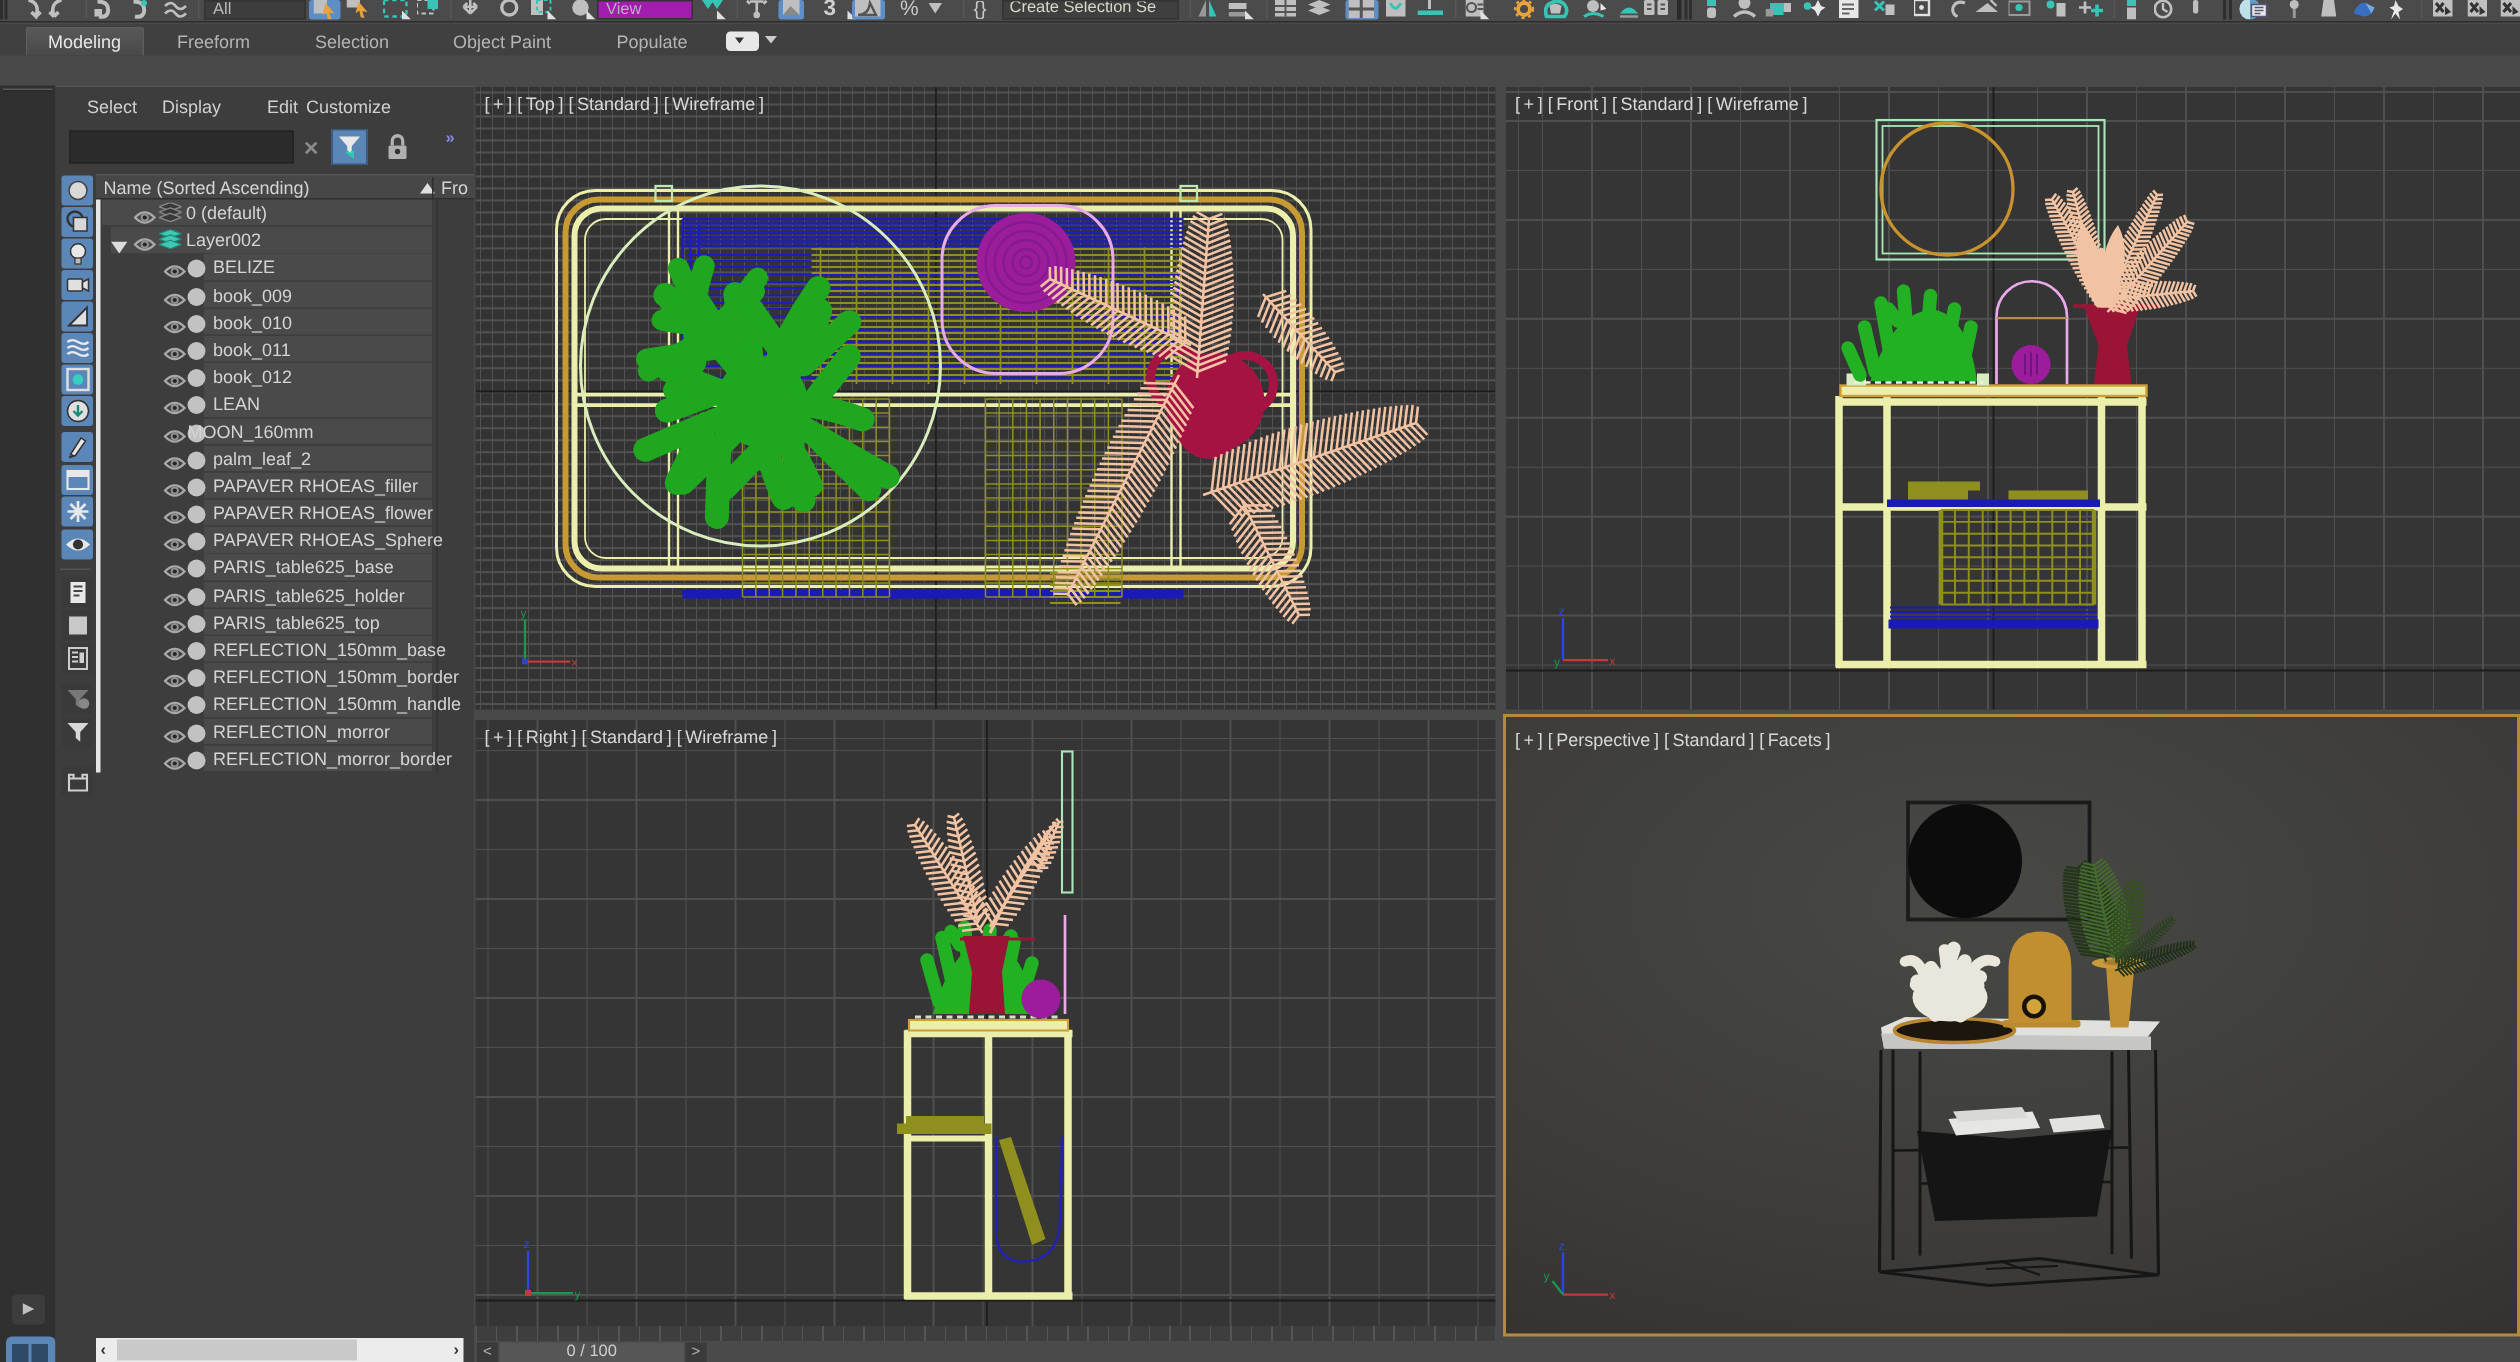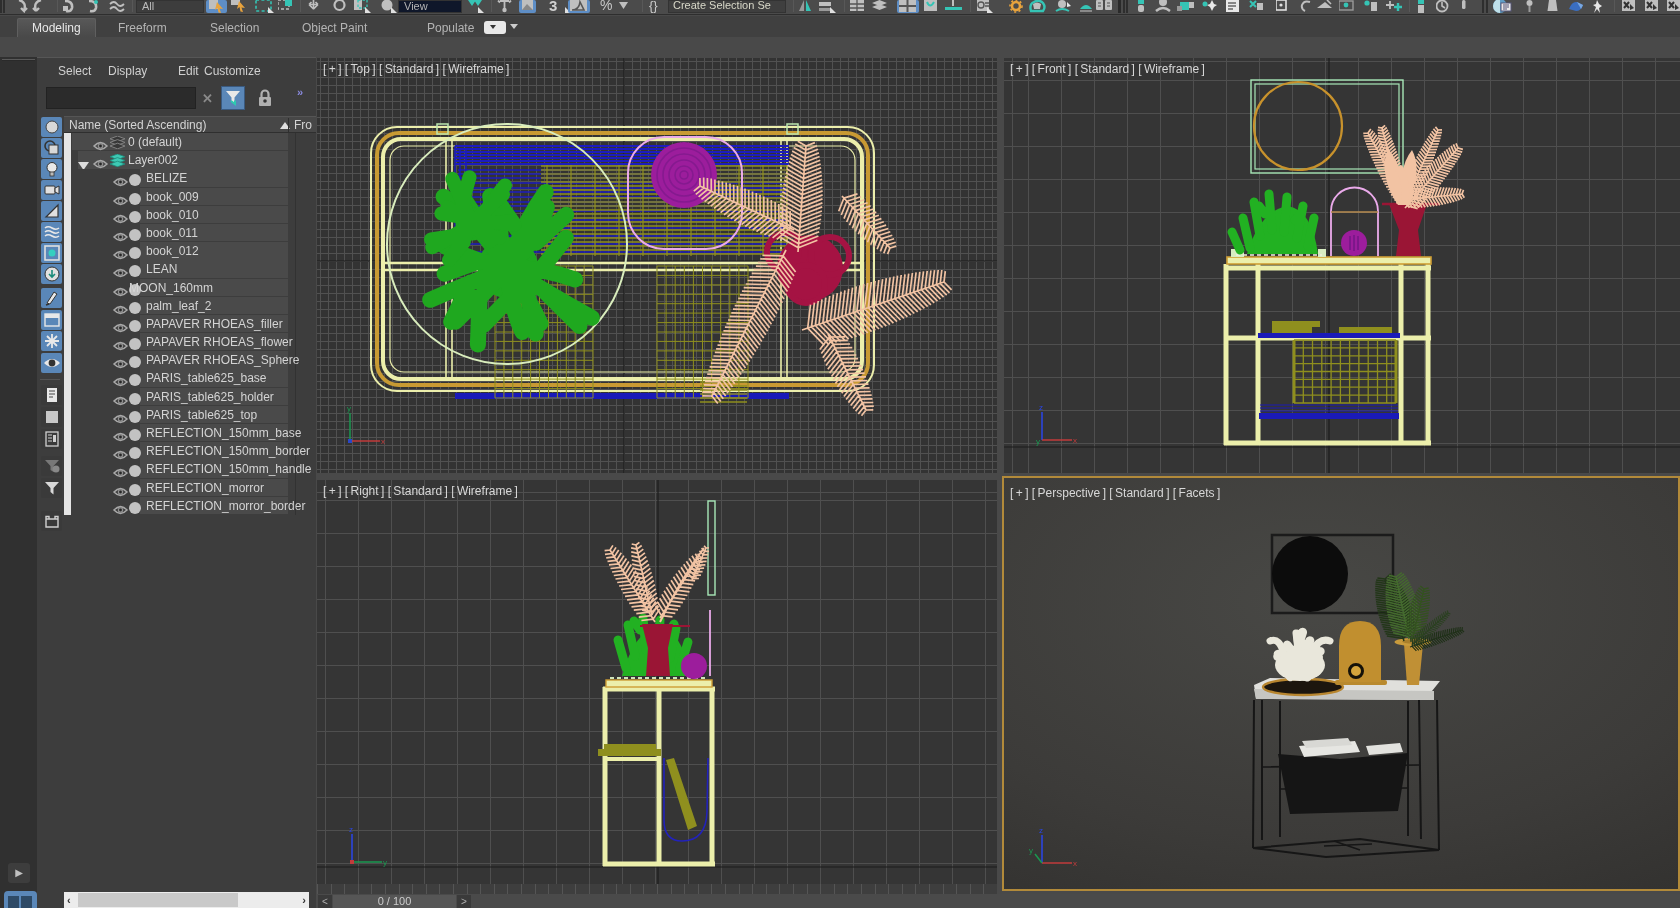--- a/index.html
+++ b/index.html
@@ -19,21 +19,21 @@
 #expl .menus span{position:absolute;top:0}
 #sbox{position:absolute;left:9px;top:29px;width:150px;height:22px;background:#2b2b2b;border:1px solid #222}
 #fbtn{position:absolute;left:184px;top:28px;width:24px;height:24px;background:#5a87b8;border:1px solid #3a5a80}
 #lockbtn{position:absolute;left:220px;top:30px;width:16px;height:20px}
 #chev{position:absolute;left:260px;top:28px;color:#8a8adf;font-size:11px;font-weight:bold;letter-spacing:-2px}
 #strip2{position:absolute;left:0;top:0;width:27px;height:851px}
 .sbtn{position:absolute;left:4px;width:21px;height:20px;background:#3a3a3a;border-radius:2px}
 .sbtn.blue{background:#5a87b8}
 .sbtn svg{display:block;margin:0 auto}
 #hdr{position:absolute;left:27px;top:58px;width:252px;height:17px;background:#474747;border-top:1px solid #555;border-bottom:1px solid #2f2f2f;color:#d4d4d4;font-size:12px}
-#rows{position:absolute;left:27px;top:75px;width:252px;border-left:7px solid #e5e5e5}
+#rows{position:absolute;left:27px;top:75px;width:252px;border-left:3px solid #e5e5e5}
 #rows:after{content:"";position:absolute;left:224px;top:0;bottom:0;width:1px;background:rgba(0,0,0,0.18)}
 .row{height:18.2px;position:relative;white-space:nowrap;overflow:hidden}
 .band{position:absolute;top:0;height:17.4px;right:28px;background:#4a4a4a}
 .ab{position:absolute}
 .row .nm{position:absolute;top:2px;color:#d4d4d4;font-size:12px}
 .dot{display:inline-block;width:12px;height:12px;border-radius:50%;background:#c2c2c2}
 #escroll{position:absolute;left:27px;top:834px;width:245px;height:16px;background:#ececec}
 
 #vpTop{position:absolute;left:317px;top:58px;width:680px;height:415px;
  background:
@@ -112,21 +112,21 @@
       </svg>
       <svg style="position:absolute;left:352px;top:0" width="19" height="13" viewBox="0 0 19 13">
         <rect x="2" y="0" width="8" height="10" fill="#bfbfbf"></rect>
         <rect x="6" y="0" width="9" height="8" fill="none" stroke="#35c4b5" stroke-width="1.3" stroke-dasharray="2.5 2"></rect>
         <path d="M13 7 L19 13 L13 13 Z" fill="#e0e0e0"></path>
       </svg>
       <svg style="position:absolute;left:381px;top:0" width="16" height="13" viewBox="0 0 16 13">
         <circle cx="6" cy="5" r="5.5" fill="#bfbfbf"></circle>
         <path d="M10 7 L16 13 L10 13 Z" fill="#e0e0e0"></path>
       </svg>
-      <div style="position:absolute;left:398px;top:0;width:64px;height:13px;background:#0f172a;border:1px solid #333;color:#b4b4b4;font-size:11px;line-height:10px;padding-left:5px">View</div>
+      <div style="position:absolute;left:398px;top:0;width:64px;height:13px;background:#a21caf;border:1px solid #333;color:#b4b4b4;font-size:11px;line-height:10px;padding-left:5px">View</div>
       <svg style="position:absolute;left:466px;top:0" width="18" height="13" viewBox="0 0 18 13">
         <path d="M2 0 L6 6 L10 0 Z M8 0 L12 6 L16 0 Z" fill="#35c4b5"></path>
         <path d="M12 7 L18 13 L12 13 Z" fill="#e0e0e0"></path>
       </svg>
       <div style="position:absolute;left:491px;top:0;width:1px;height:12px;background:#585858"></div>
       <svg style="position:absolute;left:497px;top:0" width="15" height="13" viewBox="0 0 15 13">
         <path d="M7.5 1 L7.5 10 M3 1 L12 1 M1 0.5 L3 2.5 M12 2.5 L14 0.5" stroke="#bfbfbf" stroke-width="1.8" fill="none"></path>
         <circle cx="7.5" cy="10" r="2.2" fill="#bfbfbf"></circle>
       </svg>
       <div style="position:absolute;left:519px;top:0;width:17px;height:13px;background:#5e8ec6;border-radius:2px"></div>
@@ -310,21 +310,21 @@
         <rect x="0" y="0" width="13" height="11" fill="#bfbfbf"></rect>
         <path d="M2 2 L7 8 M7 2 L2 8" stroke="#333" stroke-width="2"></path>
         <path d="M8 4 L12 8 L8 10 Z" fill="#333"></path>
       </svg>
     </div>
   <div id="rtabs">
     <span class="tab act" style="left:17px">Modeling</span>
     <span class="tab" style="left:118px">Freeform</span>
     <span class="tab" style="left:210px">Selection</span>
     <span class="tab" style="left:302px">Object Paint</span>
-    <span class="tab" style="left:427px">Populate</span>
+    <span class="tab" style="left:411px">Populate</span>
     <span style="position:absolute;left:484px;top:5px;width:22px;height:13px;background:#e8e8e8;border-radius:3px"></span>
     <span style="position:absolute;left:490px;top:9px;border-left:3px solid transparent;border-right:3px solid transparent;border-top:4px solid #333"></span>
     <span style="position:absolute;left:510px;top:8px;border-left:4px solid transparent;border-right:4px solid transparent;border-top:5px solid #ccc"></span>
   </div>
   <div id="lstrip">
     <div style="position:absolute;left:2px;top:2px;width:33px;height:1px;background:#5a5a5a"></div>
       <div style="position:absolute;left:2px;top:3px;width:33px;height:1px;background:#2a2a2a"></div>
     <div style="position:absolute;left:8px;top:806px;width:22px;height:20px;background:#3d3d3d;border-radius:3px;color:#c0c0c0;font-size:10px;text-align:center;line-height:20px">▶</div>
     <div style="position:absolute;left:4px;top:834px;width:33px;height:17px;background:#5a87b8;border-radius:4px 4px 0 0">
       <div style="position:absolute;left:4px;top:5px;width:11px;height:12px;background:#2e4a66"></div>

